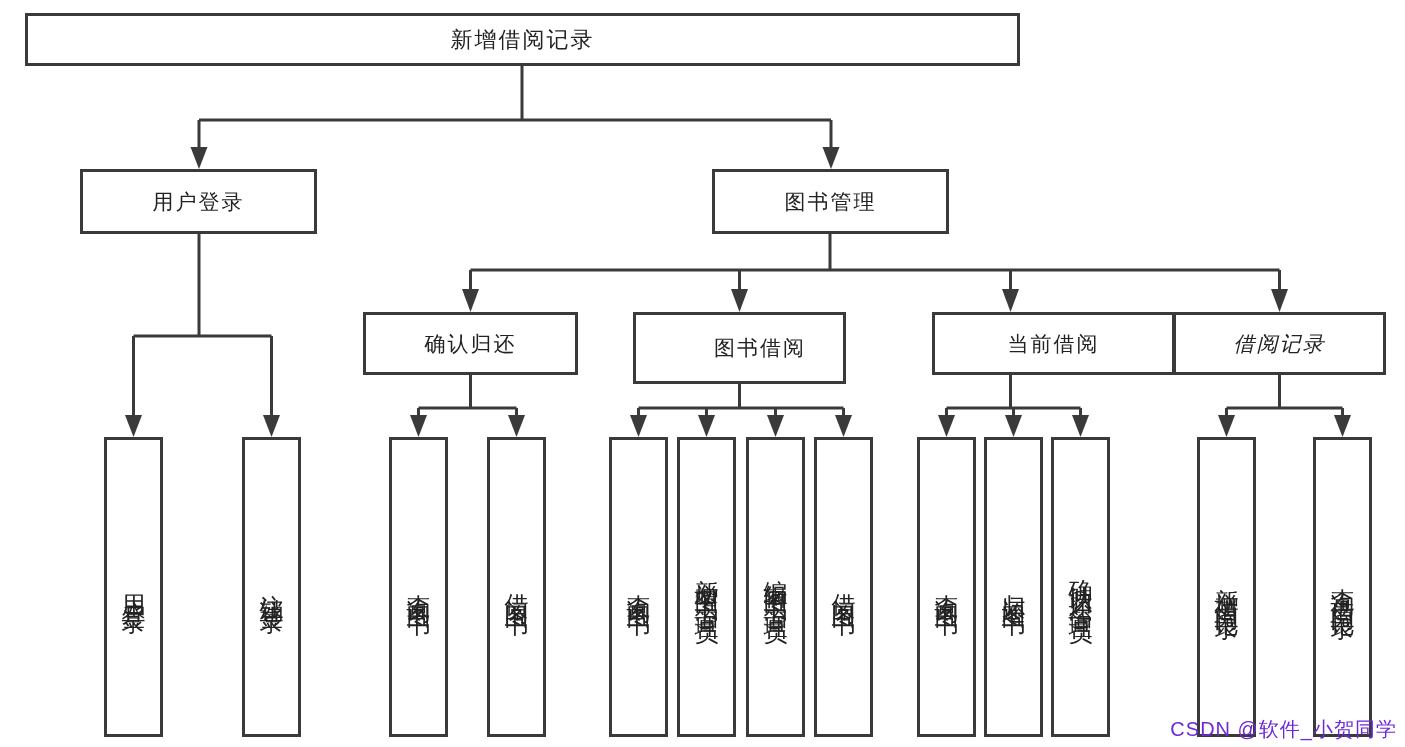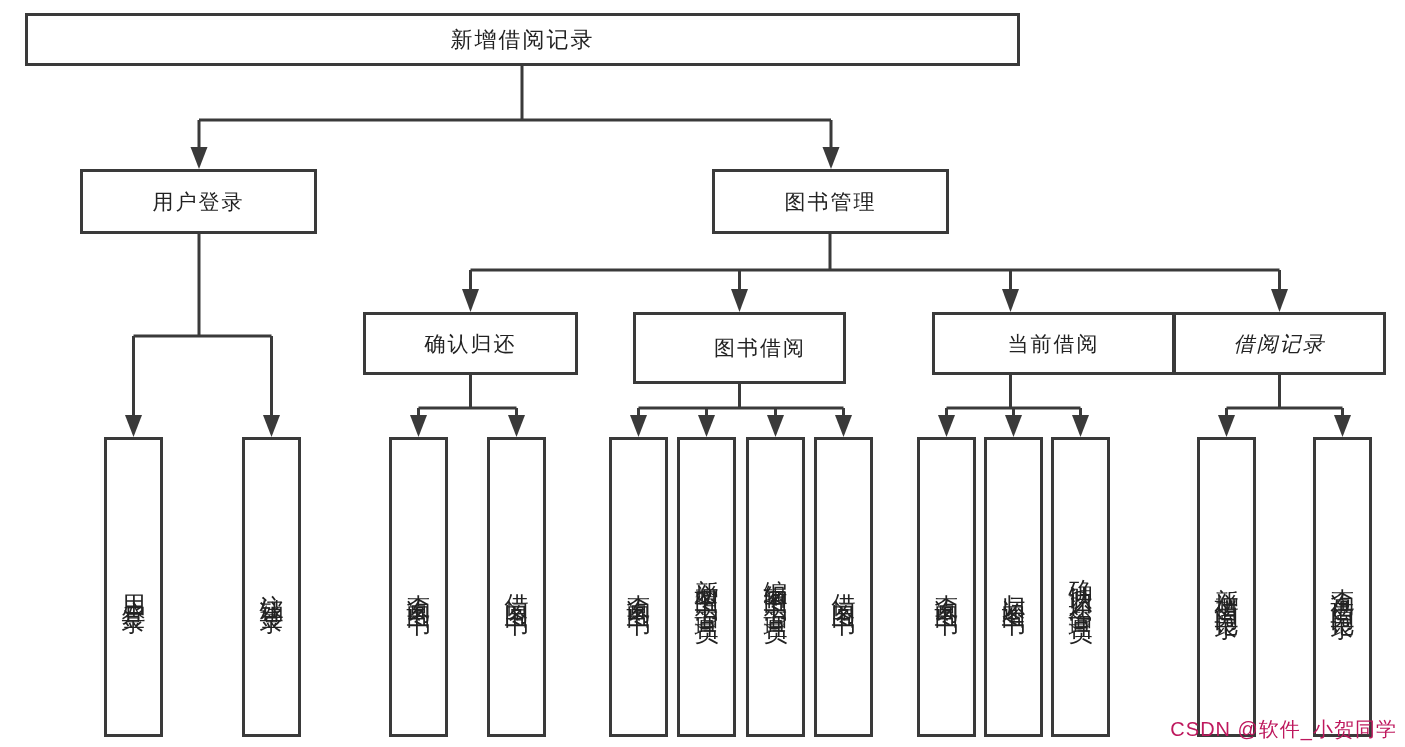--- a/index.html
+++ b/index.html
@@ -34,21 +34,21 @@
     position:absolute;
     left:0;top:0;
     pointer-events:none;
   }
   svg.connectors path{stroke:#3a3a3a;stroke-width:3;fill:none;}
   svg.connectors polygon{fill:#3a3a3a;stroke:none;}
   .watermark{
     position:absolute;
     right:8px;bottom:4px;
     font-size:20px;
-    color:#be185d;
+    color:#6d28d9;
     letter-spacing:1px;
     white-space:nowrap;
   }
 </style>
 </head>
 <body>
 
 <div class="stage">
 
   <svg class="connectors" width="1405" height="747" viewBox="0 0 1405 747">

